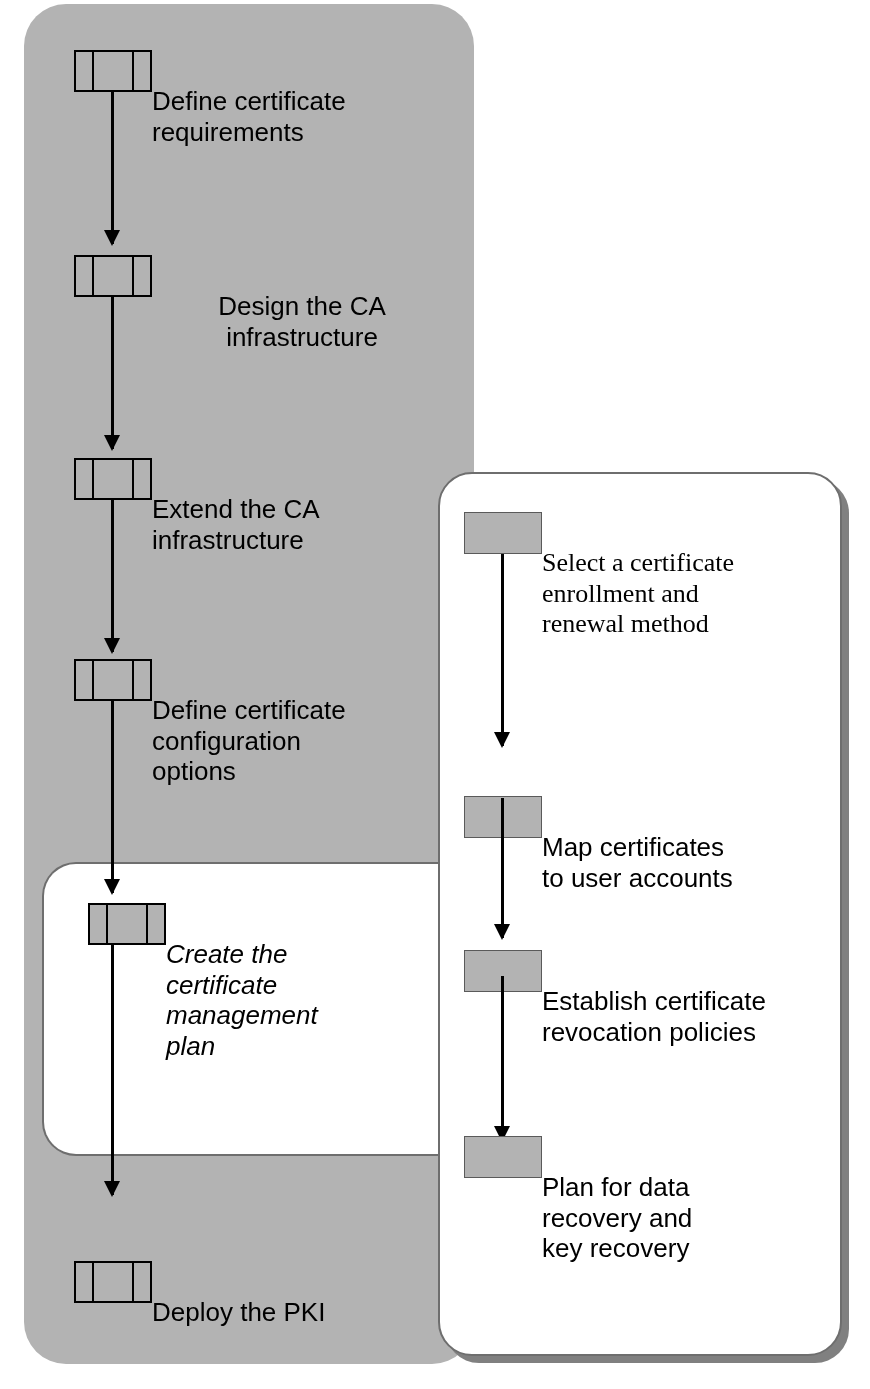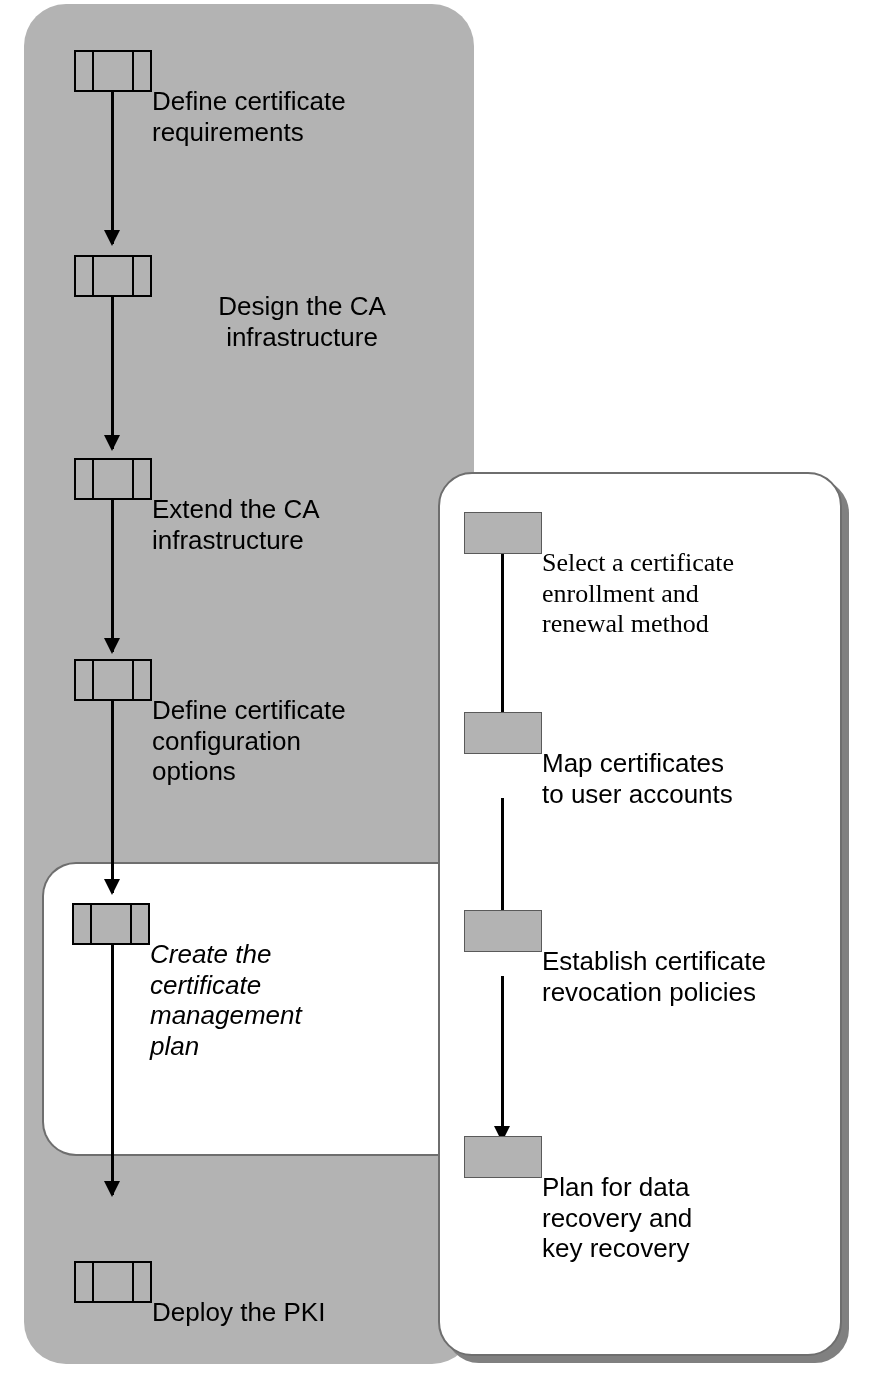--- a/index.html
+++ b/index.html
@@ -157,21 +157,21 @@
   <div class="arrow" style="left:111px; top:500px; height:152px;"></div>
 
   <div class="step" style="left:74px; top:659px;">
     <div class="box-proc"></div>
     <div class="step-label">Define certificate
 configuration
 options</div>
   </div>
   <div class="arrow" style="left:111px; top:701px; height:192px;"></div>
 
-  <div class="step" style="left:72px; top:903px;font-style:italic;">
+  <div class="step" style="left:88px; top:903px;font-style:italic;">
     <div class="box-proc"></div>
     <div class="step-label">Create the
 certificate
 management
 plan</div>
   </div>
   <div class="arrow" style="left:111px; top:945px; height:250px;"></div>
 
   <div class="step" style="left:74px; top:1261px;">
     <div class="box-proc"></div>
@@ -179,28 +179,28 @@
   </div>
 
   <div class="step" style="left:464px; top:512px;font-family:Liberation Serif, serif;">
     <div class="box-plain"></div>
     <div class="step-label wide">Select a certificate
 enrollment and
 renewal method</div>
   </div>
   <div class="arrow" style="left:501px; top:554px; height:192px;"></div>
 
-  <div class="step" style="left:464px; top:712px;">
+  <div class="step" style="left:464px; top:796px;">
     <div class="box-plain"></div>
     <div class="step-label wide">Map certificates
 to user accounts</div>
   </div>
   <div class="arrow" style="left:501px; top:798px; height:140px;"></div>
 
-  <div class="step" style="left:464px; top:910px;">
+  <div class="step" style="left:464px; top:950px;">
     <div class="box-plain"></div>
     <div class="step-label wide">Establish certificate
 revocation policies</div>
   </div>
   <div class="arrow" style="left:501px; top:976px; height:164px;"></div>
 
   <div class="step" style="left:464px; top:1136px;">
     <div class="box-plain"></div>
     <div class="step-label wide">Plan for data
 recovery and

